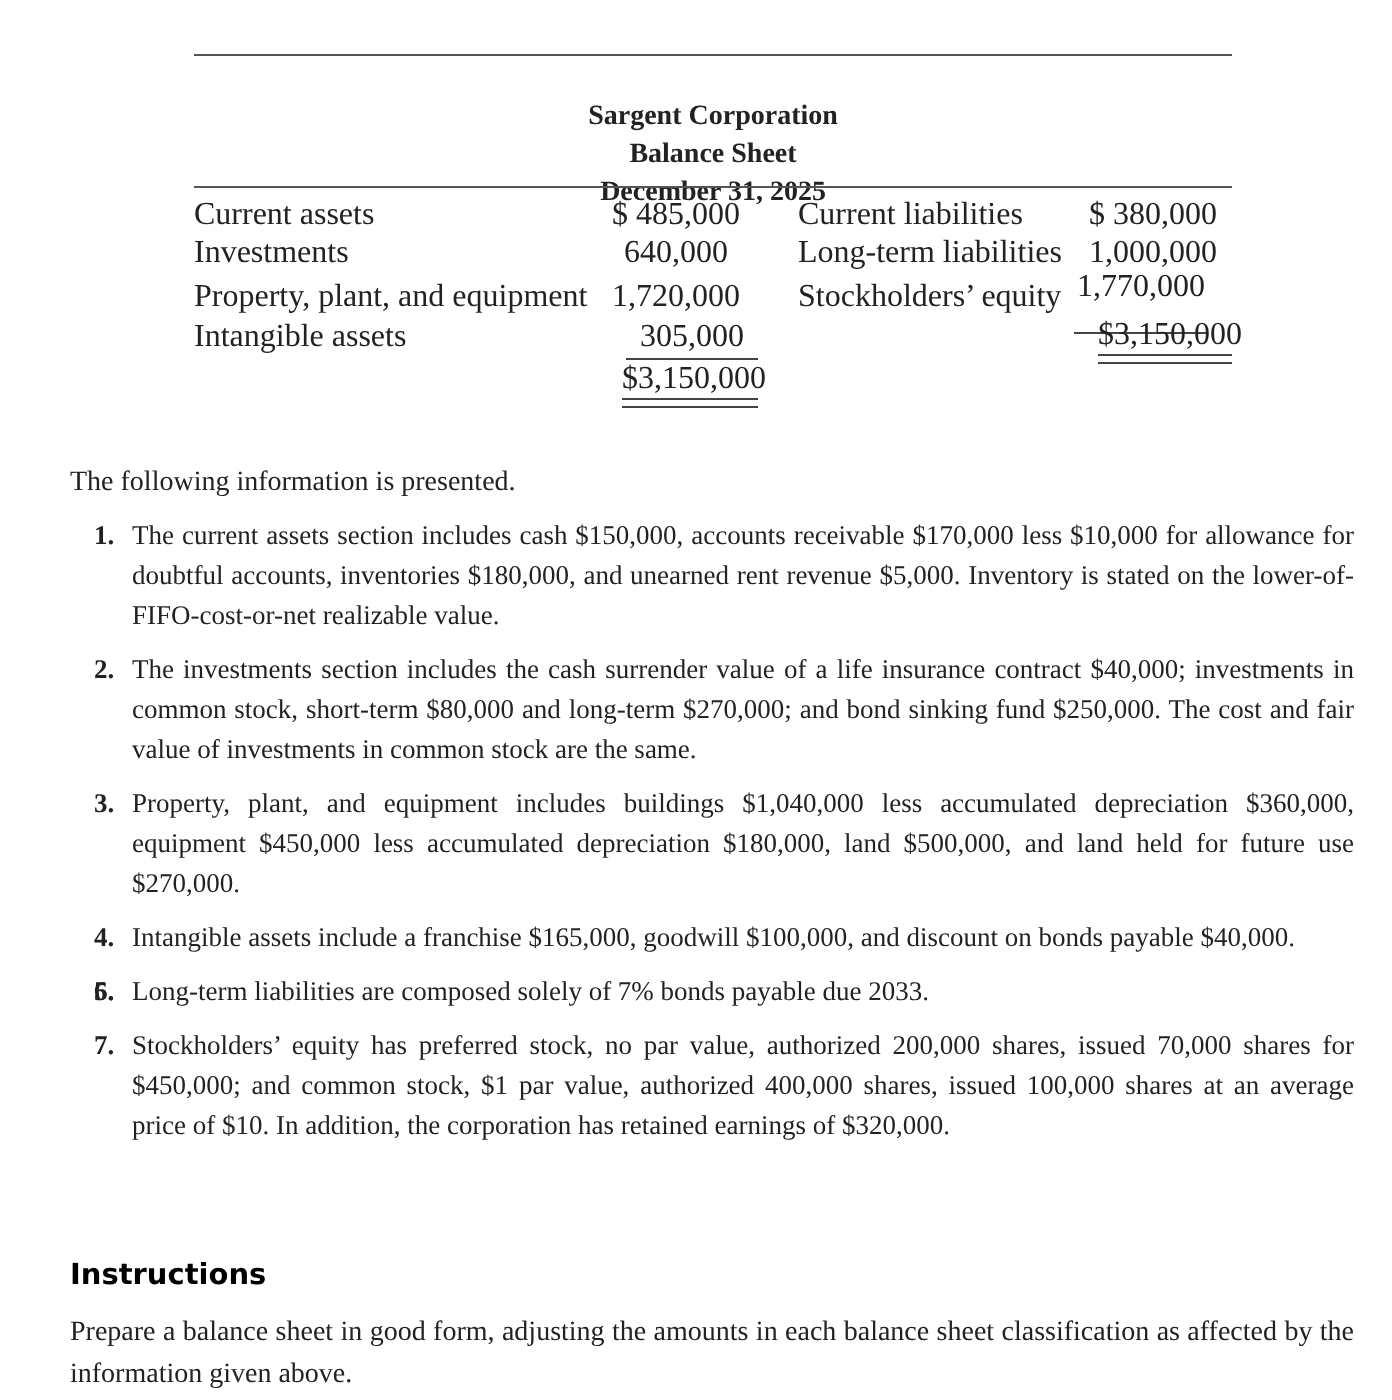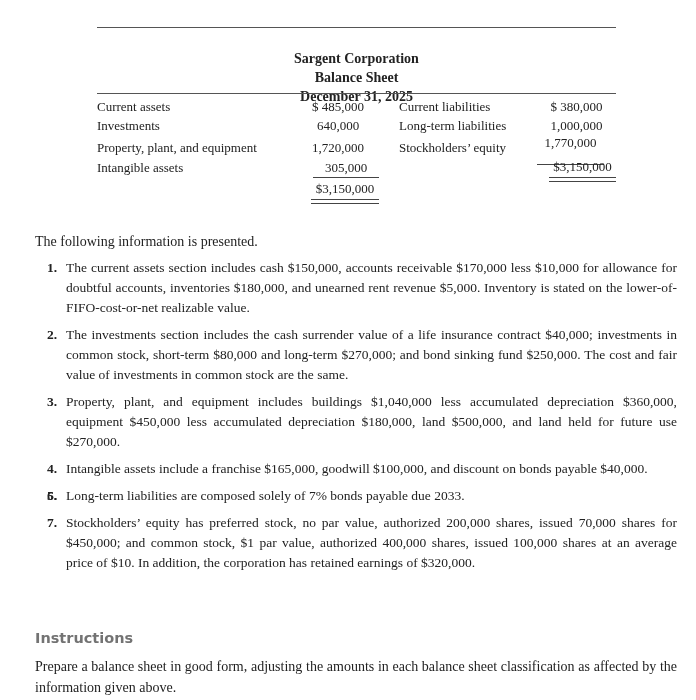--- a/index.html
+++ b/index.html
@@ -1,29 +1,29 @@
 <!DOCTYPE html>
 <html><head>
 <meta charset="utf-8">
 <style>
   html, body { margin: 0; padding: 0; background: #ffffff; }
   body { width: 696px; height: 700px; position: relative; overflow: hidden;
          font-family: "Liberation Serif", "DejaVu Serif", serif; color: #222; }
   .bs { position: absolute; left: 97px; top: 27px; width: 519px; }
   .rule { position: absolute; left: 0; width: 519px; height: 1px; background: #555; }
   .title { position: absolute; left: 0; width: 519px; text-align: center; font-weight: bold; font-size: 14px; margin-top: 16px; }
-  .cell { position: absolute; font-size: 13px; white-space: nowrap; }
+  .cell { position: absolute; font-size: 16px; white-space: nowrap; }
   .num { text-align: center; }
   .ul { border-bottom: 1px solid #444; }
   .dbl { position: absolute; height: 3px; border-top: 1px solid #444; border-bottom: 1px solid #444; }
   .intro { position: absolute; left: 35px; top: 234px; font-size: 14px; }
   .list { position: absolute; left: 47px; top: 258px; width: 630px; margin: 0; padding: 0; list-style: none; }
   .item { position: relative; padding-left: 19px; font-size: 13.5px; line-height: 20px; margin-bottom: 7px; text-align: justify; }
   .item .n { position: absolute; left: 0; top: 0; font-weight: bold; }
-  .instr-h { position: absolute; left: 35px; top: 630px; font-family: "DejaVu Sans", sans-serif; font-weight: bold; font-size: 14.5px; color: #737373; }
+  .instr-h { position: absolute; left: 35px; top: 630px; font-family: "DejaVu Sans", sans-serif; font-weight: bold; font-size: 14.5px; color: #000000; }
   .instr-t { position: absolute; left: 35px; top: 656px; width: 642px; font-size: 14px; line-height: 21px; text-align: justify; }
 </style>
 </head>
 <body>
 
 <div class="bs">
   <div class="rule" style="top:0"></div>
   <div class="title" style="top:8px">Sargent Corporation</div>
   <div class="title" style="top:27px">Balance Sheet</div>
   <div class="title" style="top:46px">December 31, 2025</div>

